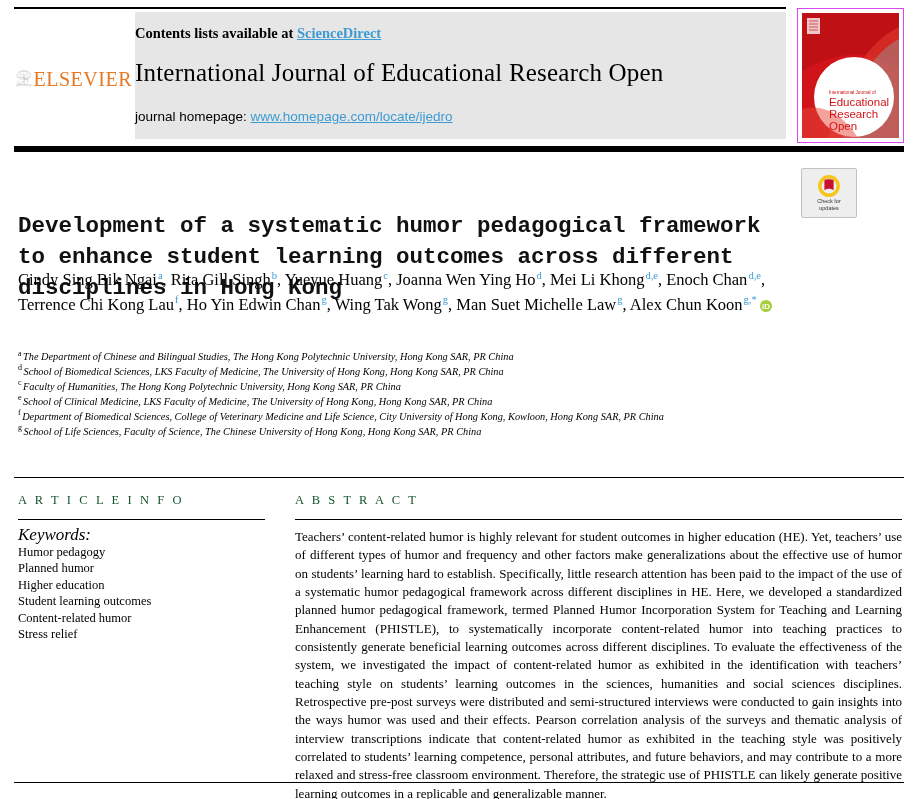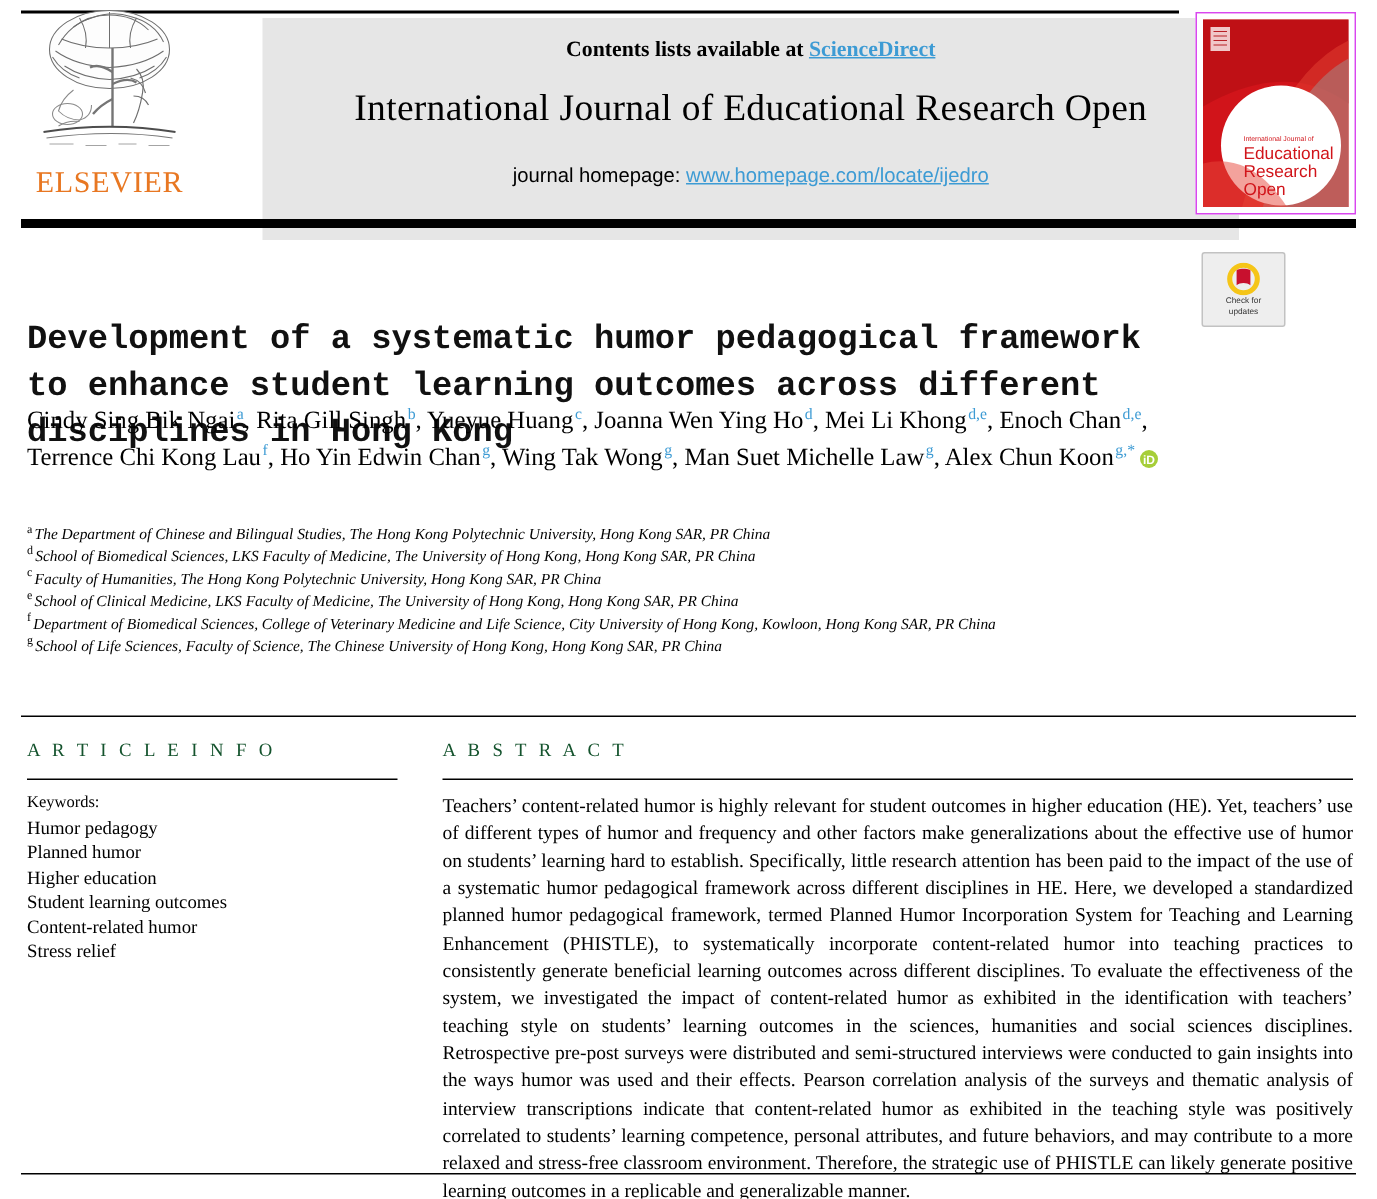--- a/index.html
+++ b/index.html
@@ -26,27 +26,27 @@
   .masthead-rule-top {
     position: absolute;
     left: 14px; top: 7px;
     width: 772px;
     height: 2px;
     background: #000;
   }
   
   .elsevier-logo {
     position: absolute;
-    left: 14px; top: 0;
+    left: 14px; top: 12px;
     width: 118px;
     height: 132px;
     display: flex;
-    flex-direction: column;
+    flex-direction: row;
     align-items: center;
-    justify-content: space-between;
+    justify-content: flex-start;
   }
   .elsevier-tree {
     width: 108px;
     height: 103px;
     display: block;
   }
   .elsevier-wordmark {
     font-family: "Liberation Serif", serif;
     font-size: 20px;
     letter-spacing: 0.5px;
@@ -54,26 +54,25 @@
     line-height: 1;
     margin-top: 1px;
     white-space: nowrap;
   }
 
   
   .journal-band {
     position: absolute;
     left: 135px; top: 12px;
     width: 651px;
-    height: 148px;
+    height: 127px;
     background: #e6e6e6;
     display: flex;
     flex-direction: column;
-    align-items: center;
-    margin-left: 40px;
+    align-items: flex-start;
   }
   .contents-line {
     margin-top: 13px;
     font-size: 14.5px;
     font-weight: bold;
     font-family: "Liberation Serif", serif;
     white-space: nowrap;
   }
   .contents-line .sd-link {
     color: #3d9bd4;
@@ -217,21 +216,22 @@
   .col-divider {
     height: 1px;
     background: #000;
     margin-top: 11px;
   }
   .info-col .col-divider { width: 247px; }
   .abstract-col .col-divider { width: 607px; }
 
   .keywords-head {
     font-family: "Liberation Serif", serif;
-    font-size: 11px;
+    font-style: italic;
+    font-size: 17px;
     margin-top: 7px;
     line-height: 16.5px;
   }
   .keyword-item {
     font-family: "Liberation Serif", serif;
     font-size: 12.5px;
     line-height: 16.5px;
   }
 
   .abstract-body {

